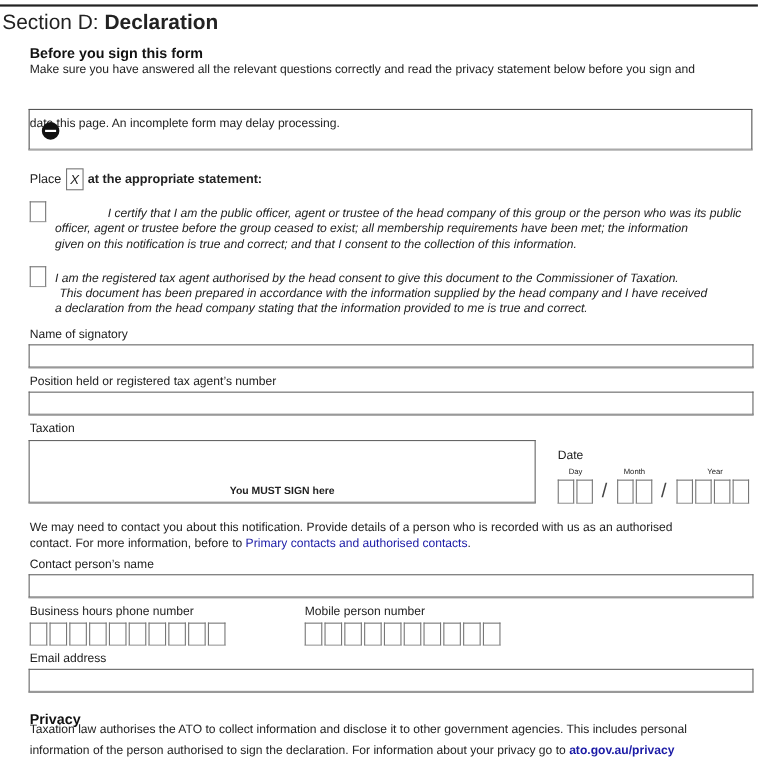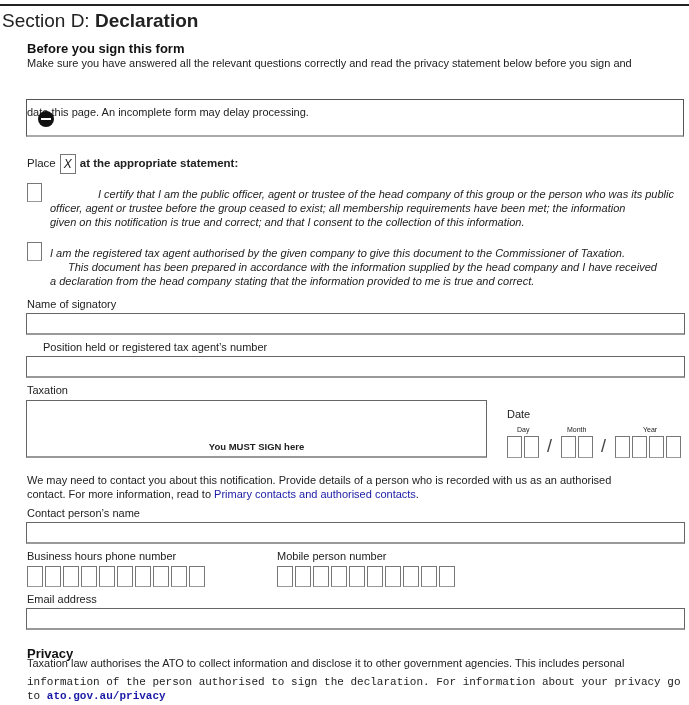--- a/index.html
+++ b/index.html
@@ -45,28 +45,28 @@
 <div class="t" style="left:27px;top:152px;font-weight:bold;font-size:11.5px;line-height:22px;">
   <span style="font-weight:normal">Place</span><span class="xbox" style="font-weight:normal">X</span><span>at the appropriate statement:</span>
 </div>
 
 <div class="cbox" style="left:27px;top:183px;"></div>
 <div class="it" style="left:50px;top:187px;margin-left:48px;">I certify that I am the public officer, agent or trustee of the head company of this group or the person who was its public</div>
 <div class="it" style="left:50px;top:201px;">officer, agent or trustee before the group ceased to exist; all membership requirements have been met; the information</div>
 <div class="it" style="left:50px;top:215px;">given on this notification is true and correct; and that I consent to the collection of this information.</div>
 
 <div class="cbox" style="left:27px;top:242px;"></div>
-<div class="it" style="left:50px;top:246px;">I am the registered tax agent authorised by the given company to give this document to the Commissioner of Taxation.</div>
-<div class="it" style="left:68px;top:260px;">This document has been prepared in accordance with the information supplied by the head company and I have received</div>
+<div class="it" style="left:50px;top:246px;">I am the registered tax agent authorised by the head consent to give this document to the Commissioner of Taxation.</div>
+<div class="it" style="left:54px;top:260px;">This document has been prepared in accordance with the information supplied by the head company and I have received</div>
 <div class="it" style="left:50px;top:274px;">a declaration from the head company stating that the information provided to me is true and correct.</div>
 
 <div class="t" style="left:27px;top:297px;">Name of signatory</div>
 <div class="field" style="left:26px;top:313px;width:659px;height:22px;"></div>
 
-<div class="t" style="left:43px;top:340px;">Position held or registered tax agent’s number</div>
+<div class="t" style="left:27px;top:340px;">Position held or registered tax agent’s number</div>
 <div class="field" style="left:26px;top:356px;width:659px;height:22px;"></div>
 
 <div class="t" style="left:27px;top:383px;">Taxation</div>
 <div class="sig-box">
   <span class="sig-label">You MUST SIGN here</span>
 </div>
 
 <div class="t" style="left:507px;top:407px;">Date</div>
 <div class="tiny" style="left:517px;top:426px;">Day</div>
 <div class="tiny" style="left:567px;top:426px;">Month</div>
@@ -76,21 +76,21 @@
 <div class="slash" style="left:547px;top:436px;">/</div>
 <div class="digit" style="left:561px;top:436px;"></div>
 <div class="digit" style="left:578px;top:436px;"></div>
 <div class="slash" style="left:601px;top:436px;">/</div>
 <div class="digit" style="left:615px;top:436px;"></div>
 <div class="digit" style="left:632px;top:436px;"></div>
 <div class="digit" style="left:649px;top:436px;"></div>
 <div class="digit" style="left:666px;top:436px;"></div>
 
 <div class="t" style="left:27px;top:473px;">We may need to contact you about this notification. Provide details of a person who is recorded with us as an authorised</div>
-<div class="t" style="left:27px;top:487px;"><span>contact. For more information, read to </span><span class="link">Primary contacts and authorised contacts</span><span>.</span></div>
+<div class="t" style="left:27px;top:487px;"><span>contact. For more information, before to </span><span class="link">Primary contacts and authorised contacts</span><span>.</span></div>
 
 <div class="t" style="left:27px;top:506px;">Contact person’s name</div>
 <div class="field" style="left:26px;top:522px;width:659px;height:22px;"></div>
 
 <div class="t" style="left:27px;top:549px;">Business hours phone number</div>
 <div id="bizphone">
     <div class="digit" style="left: 27px; top: 566px; width: 16px; height: 21px;"></div>
     <div class="digit" style="left: 45px; top: 566px; width: 16px; height: 21px;"></div>
     <div class="digit" style="left: 63px; top: 566px; width: 16px; height: 21px;"></div>
     <div class="digit" style="left: 81px; top: 566px; width: 16px; height: 21px;"></div>
@@ -113,13 +113,13 @@
     <div class="digit" style="left: 403px; top: 566px; width: 16px; height: 21px;"></div>
     <div class="digit" style="left: 421px; top: 566px; width: 16px; height: 21px;"></div>
     <div class="digit" style="left: 439px; top: 566px; width: 16px; height: 21px;"></div>
   </div>
 
 <div class="t" style="left:27px;top:592px;">Email address</div>
 <div class="field" style="left:26px;top:608px;width:659px;height:22px;"></div>
 
 <div class="h" style="left:27px;top:646px;">Privacy</div>
 <div class="t" style="left:27px;top:656px;">Taxation law authorises the ATO to collect information and disclose it to other government agencies. This includes personal</div>
-<div class="t" style="left:27px;top:675px;font-family:Liberation Mono, monospace;"><span>information of the person authorised to sign the declaration. For information about your privacy go to </span><span class="link-bold">ato.gov.au/privacy</span></div>
+<div class="t" style="left:27px;top:675px;"><span>information of the person authorised to sign the declaration. For information about your privacy go to </span><span class="link-bold">ato.gov.au/privacy</span></div>
 
 </body></html>

